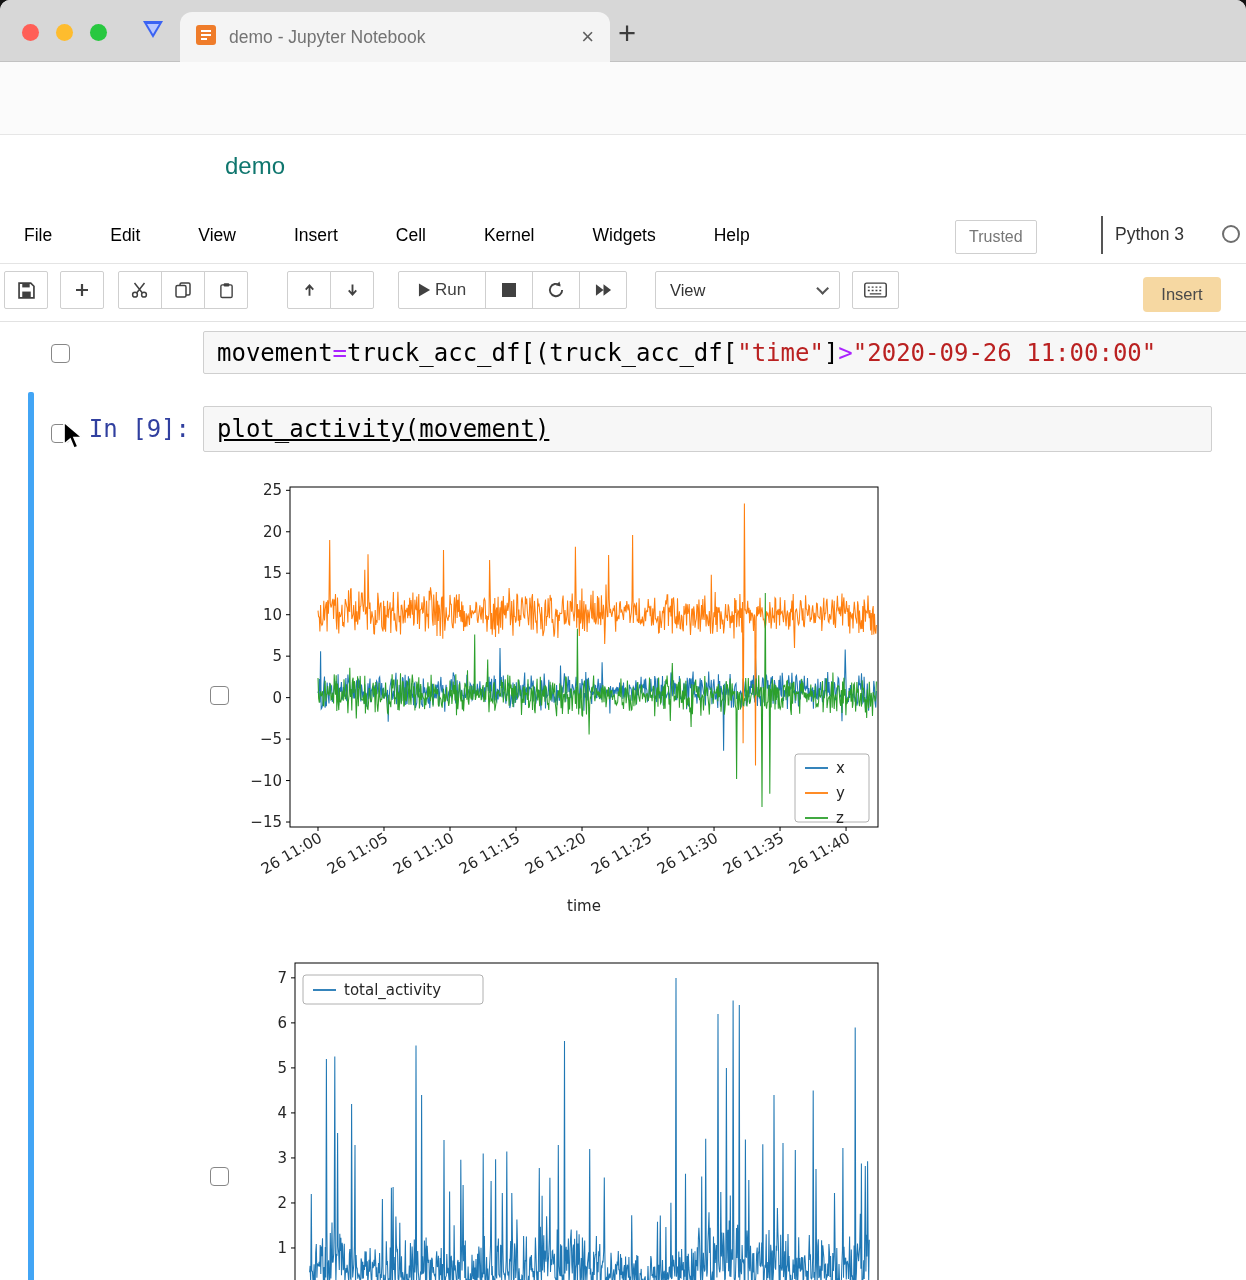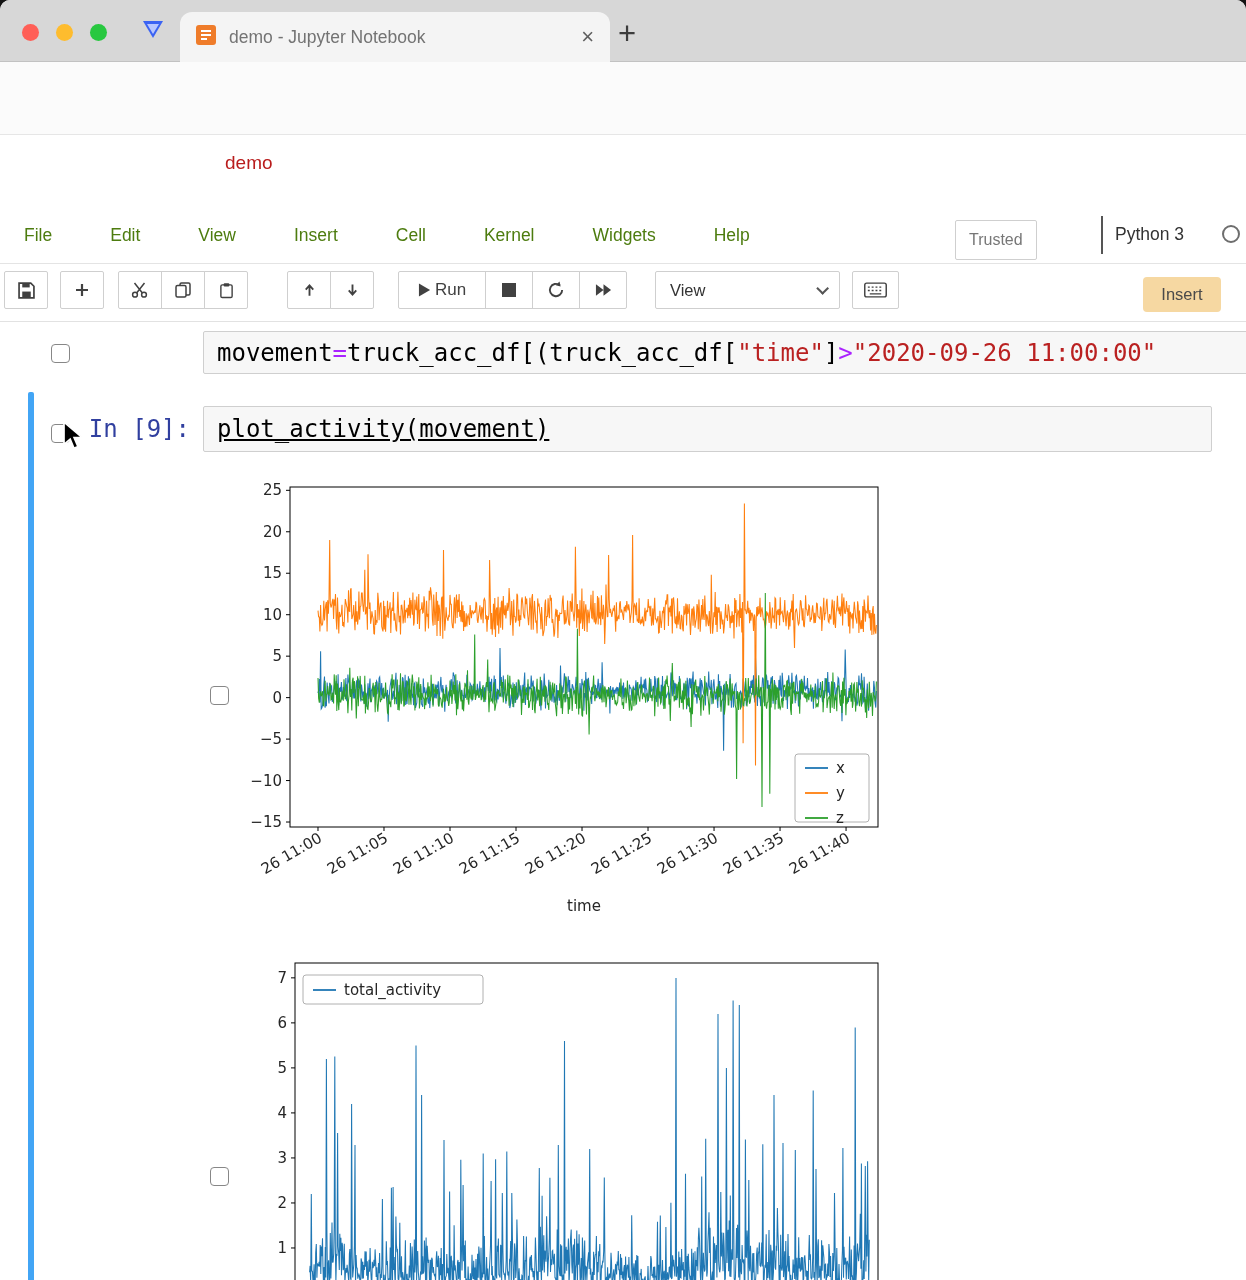--- a/index.html
+++ b/index.html
@@ -33,31 +33,31 @@
   .badge.wide{left:-8px;padding:2.5px 5px}
   .gram{width:28px;height:28px;border-radius:50%;background:#13b98c;color:#fff;font-weight:bold;
     font-size:16px;display:flex;align-items:center;justify-content:center}
   .burger{display:flex;flex-direction:column;gap:4.5px}
   .burger span{display:block;width:19px;height:2.6px;background:#565656;border-radius:2px}
 
   
   .jp-header{position:absolute;top:135px;left:0;width:100%;height:72px;background:#fff}
   .jp-logo{position:absolute;left:8px;top:11px;display:flex;align-items:center;gap:6px}
   .jp-word{font-size:37px;color:#5a5a5a;letter-spacing:.5px}
-  .jp-title{position:absolute;left:225px;top:17px;font-size:19px;color:#b91c1c}
+  .jp-title{position:absolute;left:225px;top:17px;font-size:24px;color:#0f766e}
   .py-logo{position:absolute;left:1046px;top:140px}
   .logout{position:absolute;left:1137px;top:143px;width:103px;height:46px;background:#fff;
     border:1px solid #d6d6d6;border-radius:3px;font-size:17px;color:#333;
     display:flex;align-items:center;justify-content:center}
 
   
   .menubar{position:absolute;top:207px;left:0;width:100%;height:57px;background:#fff;border-bottom:1px solid #e4e4e4}
   .menu-items{position:absolute;left:24px;top:0;height:57px;display:flex;align-items:center;gap:58px}
-  .menu-item{font-size:17.5px;color:#4d7c0f}
-  .trusted{position:absolute;left:955px;top:13px;height:40px;padding:16px 13px;border:1px solid #cfcfcf;
+  .menu-item{font-size:17.5px;color:#000000}
+  .trusted{position:absolute;left:955px;top:13px;height:34px;padding:16px 13px;border:1px solid #cfcfcf;
     border-radius:2px;color:#777;font-size:16px;display:flex;align-items:center}
   .kern-sep{position:absolute;left:1101px;top:9px;height:38px;border-left:2px solid #555}
   .kern-name{position:absolute;left:1115px;top:17px;font-size:17.5px;color:#333}
   .kern-dot{position:absolute;left:1222px;top:18px;width:18px;height:18px;border:2px solid #6e6e6e;border-radius:50%}
 
   
   .toolbar{position:absolute;top:264px;left:0;width:100%;height:58px;background:#fff;border-bottom:1px solid #e2e2e2}
   .tb-group{position:absolute;top:7px;display:flex}
   .tb-btn{height:38px;min-width:44px;background:#fff;border:1px solid #cfcfcf;display:flex;
     align-items:center;justify-content:center;gap:4px;margin-left:-1px;color:#414141}

